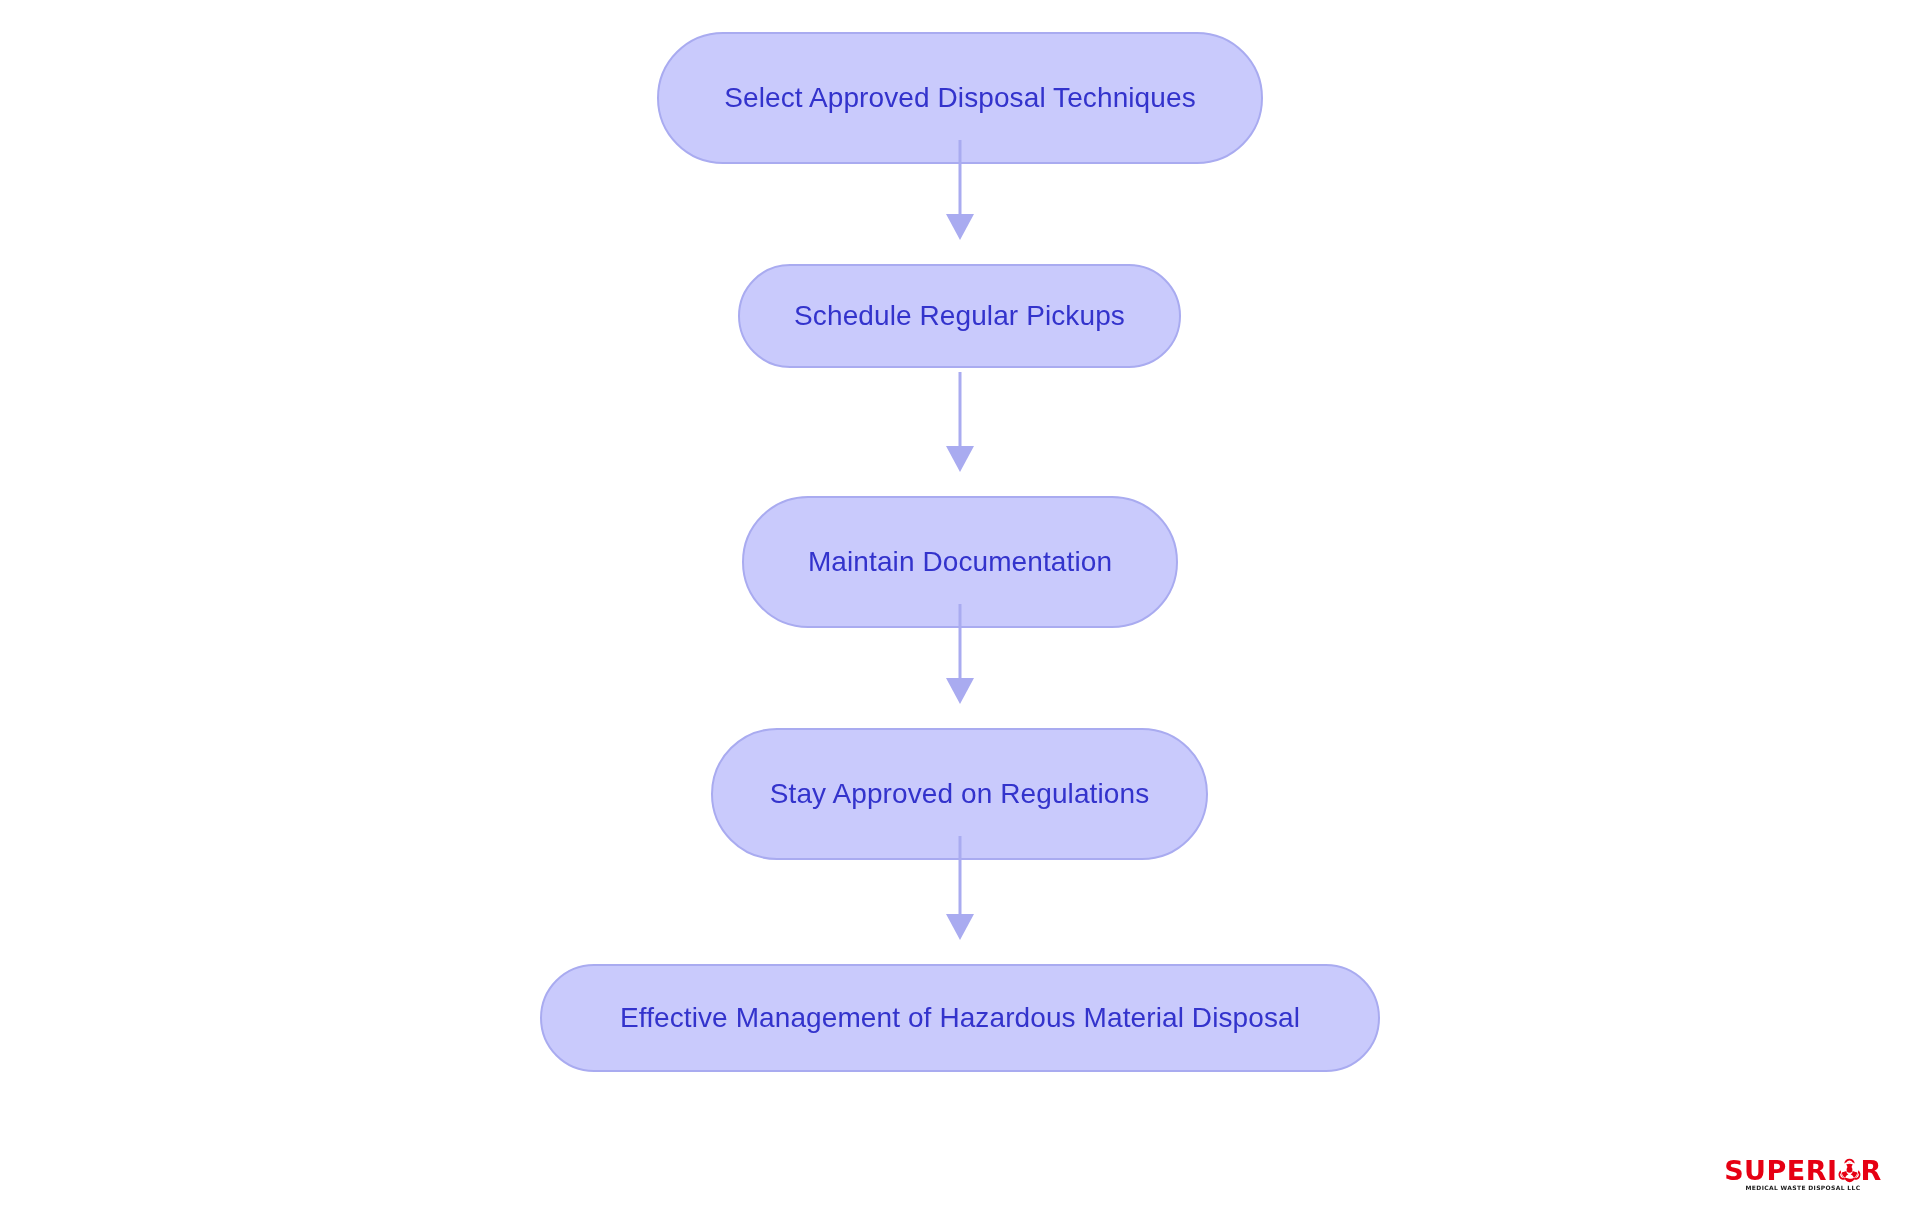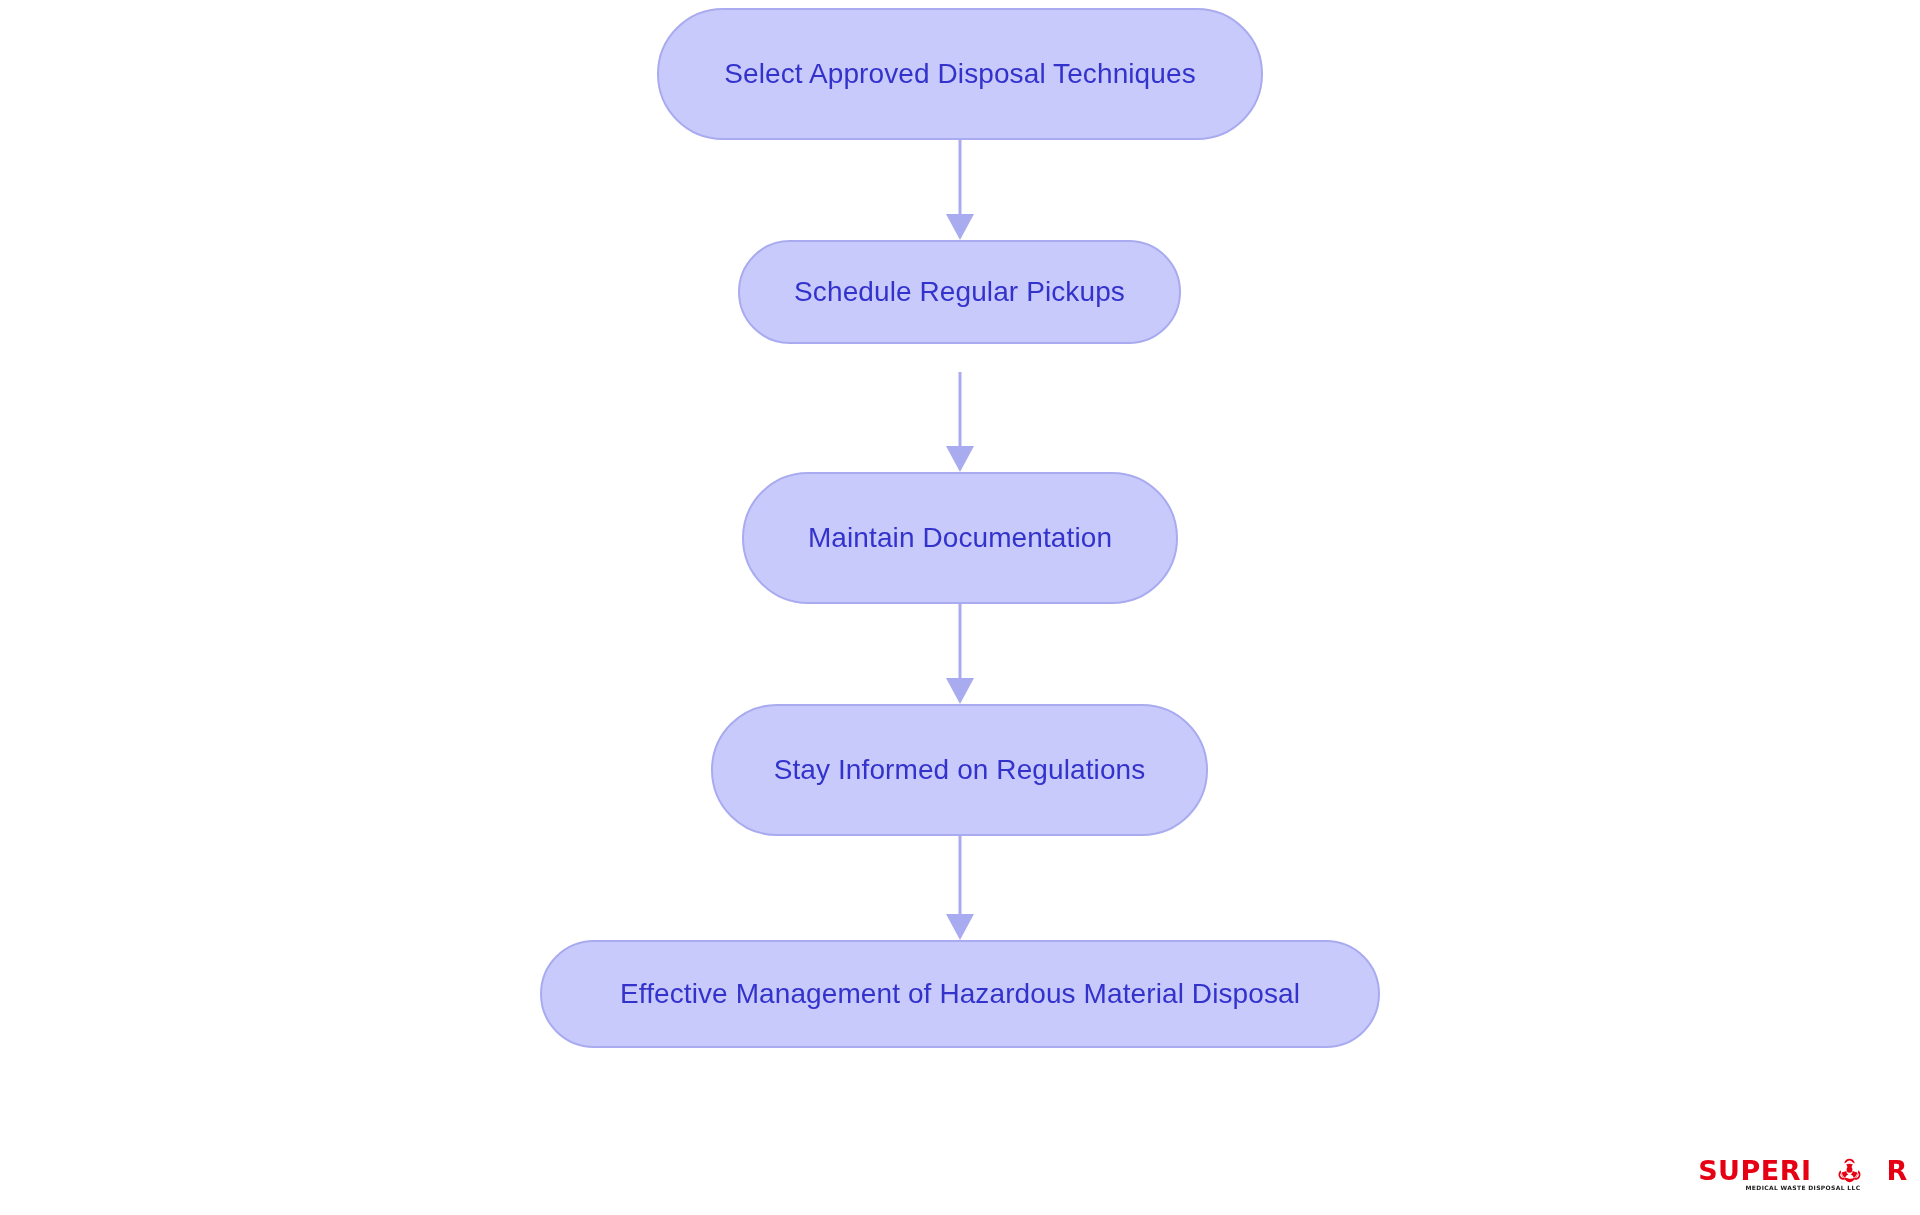--- a/index.html
+++ b/index.html
@@ -26,20 +26,21 @@
   .node {
     position: absolute;
     box-sizing: border-box;
     background: #c9cafc;
     border: 2px solid #a9abf0;
     border-radius: 66px;
     display: flex;
     align-items: center;
     justify-content: center;
     text-align: center;
+    margin-top: 24px;
   }
   .node-label {
     color: #3333cc;
     font-family: "Liberation Sans", sans-serif;
     font-size: 28px;
     font-weight: 400;
     letter-spacing: 0.1px;
     line-height: 1.2;
     white-space: nowrap;
     padding: 0 18px;
@@ -84,21 +85,20 @@
   .logo-wordmark {
     display: flex;
     align-items: center;
     justify-content: center;
     color: #e60013;
     font-family: "DejaVu Sans", sans-serif;
     font-weight: 700;
     font-size: 27px;
     letter-spacing: 0.5px;
     line-height: 1;
-    gap: 26px;
   }
   .logo-biohazard {
     position: relative;
     display: inline-block;
     width: 25px;
     height: 25px;
     margin: 0 -1px;
     vertical-align: middle;
   }
   .logo-biohazard svg { display: block; width: 25px; height: 25px; }
@@ -139,21 +139,21 @@
   <div class="node" id="node-3" style="left: 742px; top: 472px; width: 436px; height: 132px; border-radius: 66px; background: rgb(201, 202, 252); border-color: rgb(169, 171, 240);">
     <span class="node-label" style="color: rgb(51, 51, 204);">Maintain Documentation</span>
   </div>
 
   <div class="connector" id="edge-3" style="left: 960px; top: 604px; height: 100px;">
     <div class="shaft" style="height: 76px; background: rgb(169, 171, 240);"></div>
     <div class="head" style="border-top-color: rgb(169, 171, 240);"></div>
   </div>
 
   <div class="node" id="node-4" style="left: 711px; top: 704px; width: 497px; height: 132px; border-radius: 66px; background: rgb(201, 202, 252); border-color: rgb(169, 171, 240);">
-    <span class="node-label" style="color: rgb(51, 51, 204);">Stay Informed on Regulations</span>
+    <span class="node-label" style="color: rgb(51, 51, 204);">Stay Approved on Regulations</span>
   </div>
 
   <div class="connector" id="edge-4" style="left: 960px; top: 836px; height: 104px;">
     <div class="shaft" style="height: 80px; background: rgb(169, 171, 240);"></div>
     <div class="head" style="border-top-color: rgb(169, 171, 240);"></div>
   </div>
 
   <div class="node" id="node-5" style="left: 540px; top: 940px; width: 840px; height: 108px; border-radius: 66px; background: rgb(201, 202, 252); border-color: rgb(169, 171, 240);">
     <span class="node-label" style="color: rgb(51, 51, 204);">Effective Management of Hazardous Material Disposal</span>
   </div>

